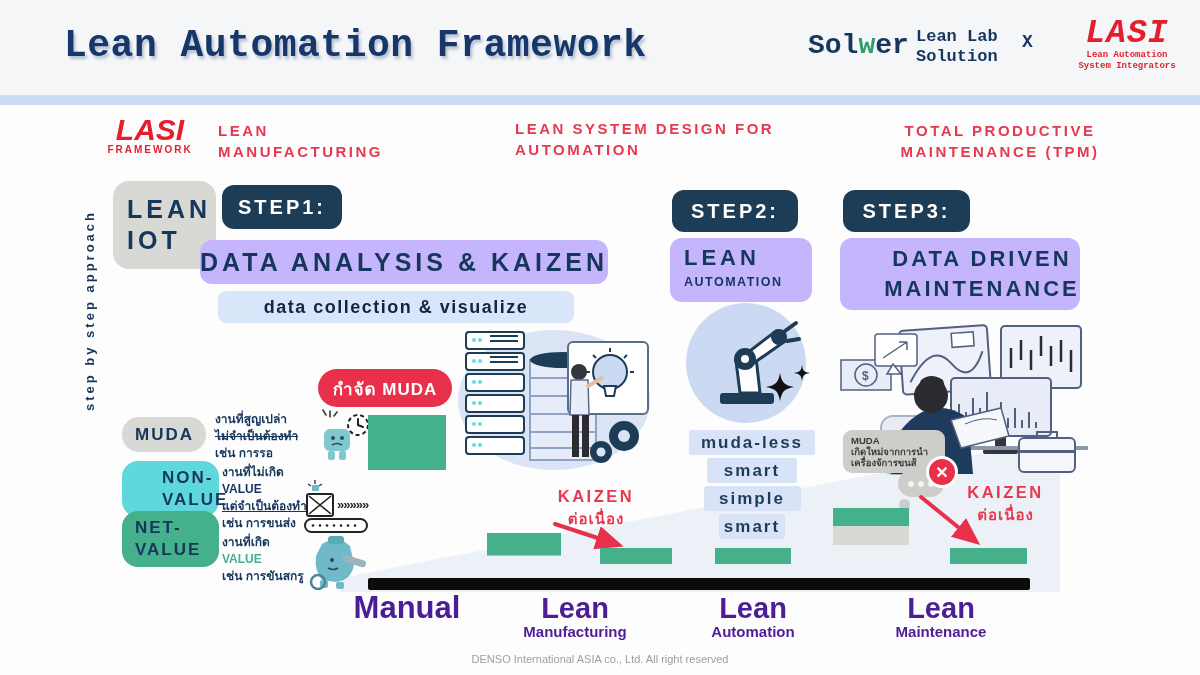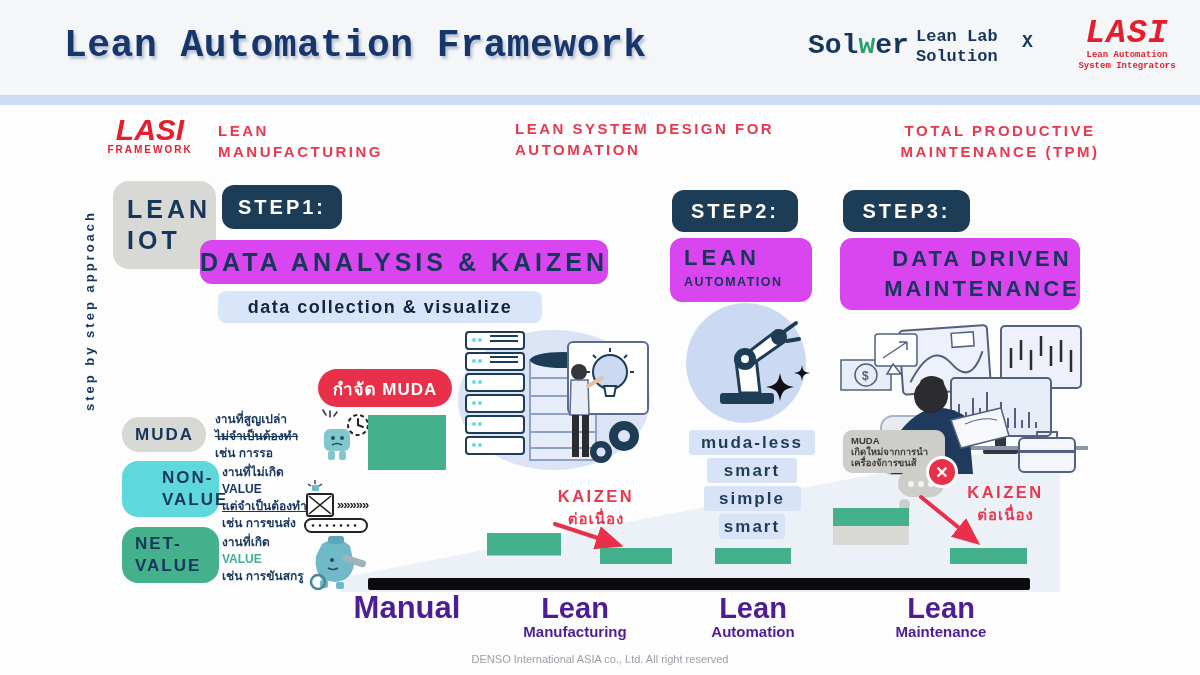--- a/index.html
+++ b/index.html
@@ -35,37 +35,37 @@
 
   
   .pill { position:absolute; display:flex; align-items:center; justify-content:center; }
   .lean-iot { left:113px; top:181px; width:103px; height:88px; background:#d8d8d4; border-radius:16px;
               flex-direction:column; color:#16365c; font-size:25px; font-weight:bold; letter-spacing:4px; line-height:31px; }
   .lean-iot span { align-self:flex-start; padding-left:14px; }
   .badge-dark { background:#1d3d56; color:#fff; font-weight:bold; font-size:20px; letter-spacing:3px; border-radius:12px; }
   .step1-badge { left:222px; top:185px; width:120px; height:44px; }
   .step2-badge { left:672px; top:190px; width:126px; height:42px; }
   .step3-badge { left:843px; top:190px; width:127px; height:42px; }
-  .badge-green { background:#d946ef; color:#16365c; font-weight:bold; border-radius:12px; }
+  .badge-green { background:#c4b5fd; color:#16365c; font-weight:bold; border-radius:12px; }
   .step1-title { left:200px; top:240px; width:408px; height:44px; font-size:25px; letter-spacing:4px; }
   .step2-title { left:670px; top:238px; width:142px; height:64px; flex-direction:column; line-height:24px; }
   .step2-title .l1 { font-size:22px; letter-spacing:4px; align-self:flex-start; padding-left:14px; }
   .step2-title .l2 { font-size:12.5px; letter-spacing:1.5px; align-self:flex-start; padding-left:14px; }
   .step3-title { left:840px; top:238px; width:240px; height:72px; flex-direction:column; font-size:22px; letter-spacing:3px; line-height:30px;padding-left:44px; }
-  .step1-sub { left:218px; top:291px; width:324px; height:32px; background:#d9e5f8; border-radius:8px;
+  .step1-sub { left:218px; top:291px; width:356px; height:32px; background:#d9e5f8; border-radius:8px;
                color:#12263f; font-size:18px; font-weight:bold; letter-spacing:1.5px; }
   .muda-callout { left:318px; top:369px; width:134px; height:38px; background:#e8304a; border-radius:19px;
                   color:#fff; font-size:17px; font-weight:bold; letter-spacing:1px; }
 
   
   .leg-pill { position:absolute; display:flex; flex-direction:column; justify-content:center;
               color:#16365c; font-size:17px; font-weight:bold; letter-spacing:2px; line-height:22px; padding-left:13px; }
   .leg-muda { left:122px; top:417px; width:84px; height:35px; background:#d8d8d4; border-radius:17px; }
   .leg-non  { left:122px; top:461px; width:97px; height:56px; background:#5fd8db; border-radius:16px;padding-left:40px; }
-  .leg-net  { left:122px; top:527px; width:97px; height:56px; background:#45b08c; border-radius:16px; }
+  .leg-net  { left:122px; top:511px; width:97px; height:56px; background:#45b08c; border-radius:16px; }
   .leg-desc { position:absolute; font-size:12px; color:#16365c; line-height:17px; font-weight:bold; }
   .d1 { left:215px; top:411px; } .d2 { left:222px; top:464px; } .d3 { left:222px; top:534px; }
   .strike { text-decoration:line-through; }
   .uline { text-decoration:underline; }
   .green-word { color:#45b08c; }
 
   
   .wedge { position:absolute; left:340px; top:420px; }
   .bar-seg { position:absolute; }
   .axis { position:absolute; left:368px; top:578px; width:662px; height:12px; background:#0c0c0c; border-radius:2px; }

